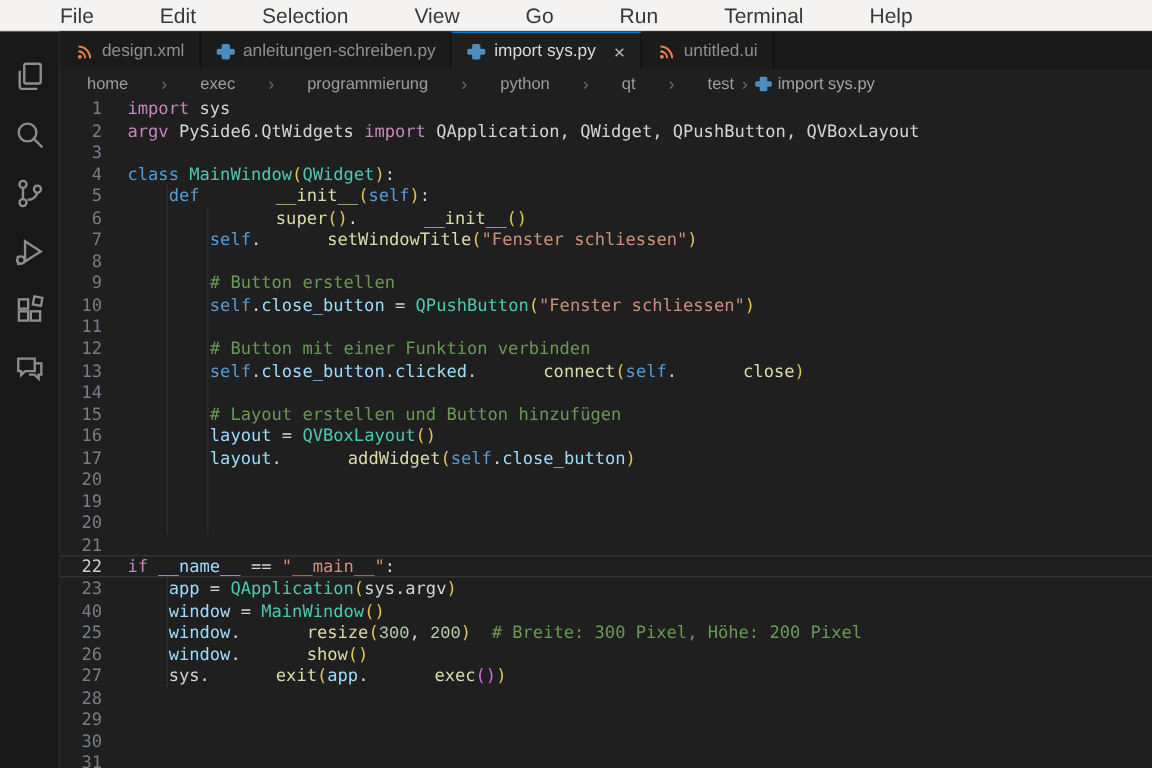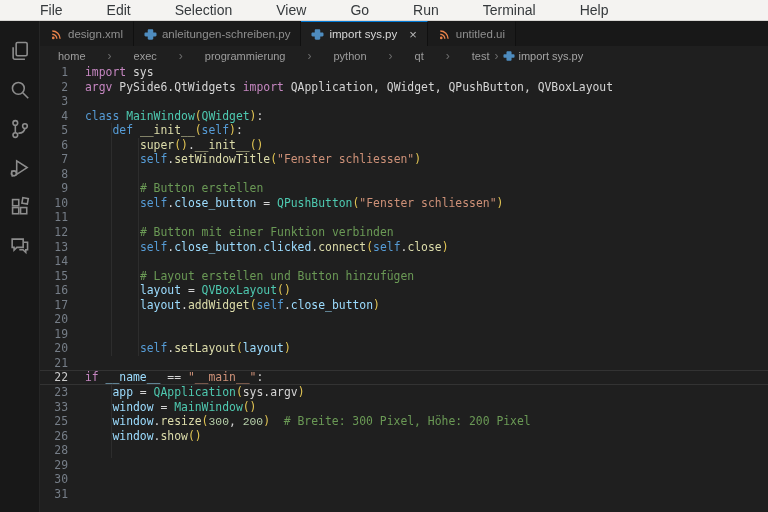--- a/index.html
+++ b/index.html
@@ -39,21 +39,21 @@
   .indent-guide { position:absolute; width:1px; background:#2d2d2d; }
   .code-lines { position:absolute; inset:0; }
   .line { display:flex; height:14.55px; white-space:pre; }
   .ln { width:28px; flex:none; text-align:right; color:#767e88; }
   .line.active .ln { color:#cccccc; }
   .lc { padding-left:17px; }
 
   .tk-kw  { color:#C586C0; }
   .tk-kw2 { color:#569CD6; }
   .tk-cls { color:#4EC9B0; }
-  .tk-fn  { color:#DCDCAA; }
+  .tk-fn  { color:#DCDCAA;margin-left:44px; }
   .tk-var { color:#9CDCFE; }
   .tk-str { color:#CE9178; }
   .tk-num { color:#B5CEA8;font-family:Liberation Mono, monospace; }
   .tk-com { color:#6A9955;margin-top:40px; }
   .tk-txt { color:#D4D4D4; }
   .tk-b1  { color:#E3C654; }
   .tk-b2  { color:#D670D6; }
 </style>
 </head>
 <body>
@@ -197,27 +197,28 @@
             <div class="line"><span class="ln">10</span><span class="lc"><span class="tk-txt">        </span><span class="tk-kw2">self</span><span class="tk-txt">.</span><span class="tk-var">close_button</span><span class="tk-txt"> = </span><span class="tk-cls">QPushButton</span><span class="tk-b1">(</span><span class="tk-str">"Fenster schliessen"</span><span class="tk-b1">)</span></span></div>
             <div class="line"><span class="ln">11</span><span class="lc"></span></div>
             <div class="line"><span class="ln">12</span><span class="lc"><span class="tk-txt">        </span><span class="tk-com"># Button mit einer Funktion verbinden</span></span></div>
             <div class="line"><span class="ln">13</span><span class="lc"><span class="tk-txt">        </span><span class="tk-kw2">self</span><span class="tk-txt">.</span><span class="tk-var">close_button</span><span class="tk-txt">.</span><span class="tk-var">clicked</span><span class="tk-txt">.</span><span class="tk-fn">connect</span><span class="tk-b1">(</span><span class="tk-kw2">self</span><span class="tk-txt">.</span><span class="tk-fn">close</span><span class="tk-b1">)</span></span></div>
             <div class="line"><span class="ln">14</span><span class="lc"></span></div>
             <div class="line"><span class="ln">15</span><span class="lc"><span class="tk-txt">        </span><span class="tk-com"># Layout erstellen und Button hinzufügen</span></span></div>
             <div class="line"><span class="ln">16</span><span class="lc"><span class="tk-txt">        </span><span class="tk-var">layout</span><span class="tk-txt"> = </span><span class="tk-cls">QVBoxLayout</span><span class="tk-b1">()</span></span></div>
             <div class="line"><span class="ln">17</span><span class="lc"><span class="tk-txt">        </span><span class="tk-var">layout</span><span class="tk-txt">.</span><span class="tk-fn">addWidget</span><span class="tk-b1">(</span><span class="tk-kw2">self</span><span class="tk-txt">.</span><span class="tk-var">close_button</span><span class="tk-b1">)</span></span></div>
             <div class="line"><span class="ln">20</span><span class="lc"></span></div>
             <div class="line"><span class="ln">19</span></div>
-            <div class="line"><span class="ln">20</span><span class="lc"><span class="tk-txt">        </span><span class="tk-kw2">self</span><span class="tk-txt">.</span><span class="tk-fn">setLayout</span><span class="tk-b1">(</span><span class="tk-var">layout</span><span class="tk-b1">)</span></span></div>
+            <div class="line"><span class="ln">20</span></div>
             <div class="line"><span class="ln">21</span><span class="lc"></span></div>
             <div class="line active"><span class="ln">22</span><span class="lc"><span class="tk-kw">if</span><span class="tk-txt"> </span><span class="tk-var">__name__</span><span class="tk-txt"> == </span><span class="tk-str">"__main__"</span><span class="tk-txt">:</span></span></div>
             <div class="line"><span class="ln">23</span><span class="lc"><span class="tk-txt">    </span><span class="tk-var">app</span><span class="tk-txt"> = </span><span class="tk-cls">QApplication</span><span class="tk-b1">(</span><span class="tk-txt">sys.argv</span><span class="tk-b1">)</span></span></div>
-            <div class="line"><span class="ln">33</span><span class="lc"><span class="tk-txt">    </span><span class="tk-var">window</span><span class="tk-txt"> = </span><span class="tk-cls">MainWindow</span><span class="tk-b1">()</span></span></div>
+            <div class="line"><span class="ln">40</span><span class="lc"><span class="tk-txt">    </span><span class="tk-var">window</span><span class="tk-txt"> = </span><span class="tk-cls">MainWindow</span><span class="tk-b1">()</span></span></div>
             <div class="line"><span class="ln">25</span><span class="lc"><span class="tk-txt">    </span><span class="tk-var">window</span><span class="tk-txt">.</span><span class="tk-fn">resize</span><span class="tk-b1">(</span><span class="tk-num">300</span><span class="tk-txt">, </span><span class="tk-num">200</span><span class="tk-b1">)</span><span class="tk-txt">  </span><span class="tk-com"># Breite: 300 Pixel, Höhe: 200 Pixel</span></span></div>
             <div class="line"><span class="ln">26</span><span class="lc"><span class="tk-txt">    </span><span class="tk-var">window</span><span class="tk-txt">.</span><span class="tk-fn">show</span><span class="tk-b1">()</span></span></div>
+            <div class="line"><span class="ln">27</span><span class="lc"><span class="tk-txt">    </span><span class="tk-txt">sys</span><span class="tk-txt">.</span><span class="tk-fn">exit</span><span class="tk-b1">(</span><span class="tk-var">app</span><span class="tk-txt">.</span><span class="tk-fn">exec</span><span class="tk-b2">()</span><span class="tk-b1">)</span></span></div>
             <div class="line"><span class="ln">28</span><span class="lc"></span></div>
             <div class="line"><span class="ln">29</span><span class="lc"></span></div>
             <div class="line"><span class="ln">30</span><span class="lc"></span></div>
             <div class="line"><span class="ln">31</span><span class="lc"></span></div>
           </div>
       </div>
     </div>
   </div>
 </div>
 

